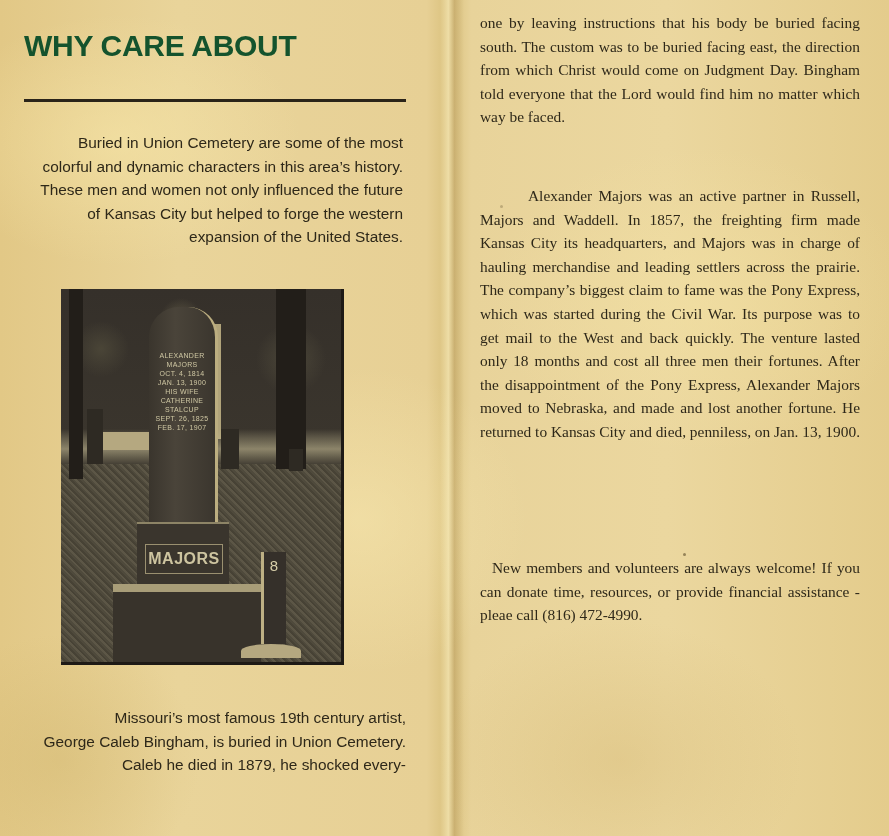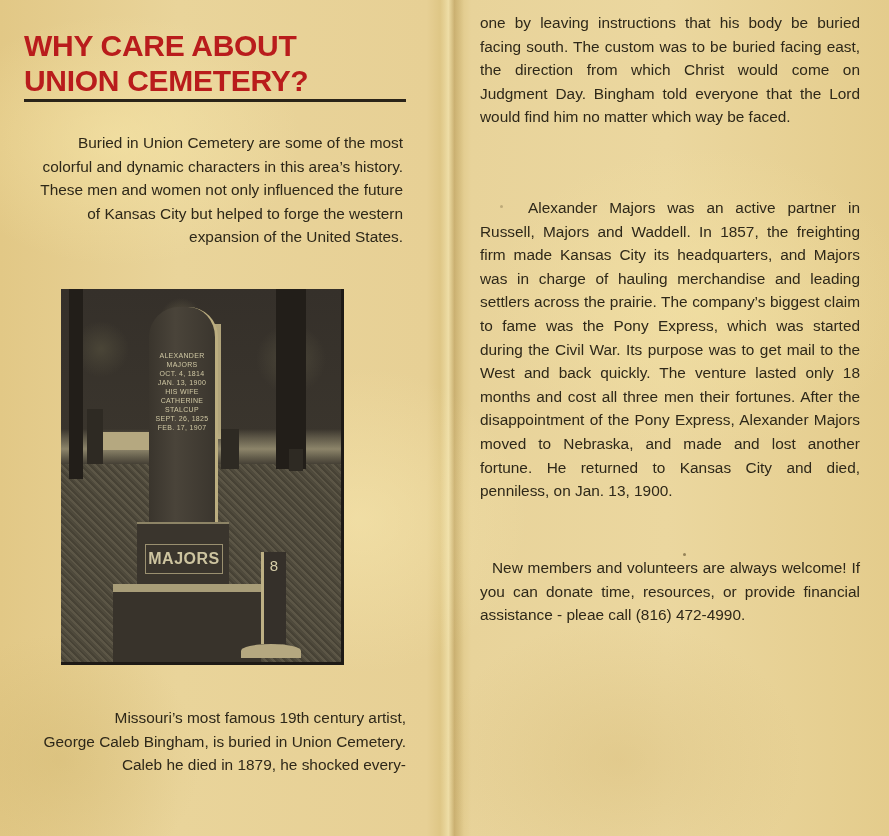--- a/index.html
+++ b/index.html
@@ -22,37 +22,37 @@
   .fold {
     position:absolute; left:440px; top:0; width:24px; height:836px;
     background:linear-gradient(90deg, rgba(255,245,200,0) 0%, rgba(255,245,200,0.55) 35%, rgba(170,140,80,0.35) 60%, rgba(255,245,200,0) 100%);
   }
   .left { position:absolute; left:24px; top:0; width:382px; }
   .right { position:absolute; left:480px; top:0; width:380px; }
 
   .title {
     position:absolute; left:0; top:28px; width:382px;
     font-family:"Liberation Sans", sans-serif; font-weight:bold;
-    font-size:30px; line-height:35px; color:#b91c1c; letter-spacing:-0.3px;
+    font-size:30px; line-height:35px; color:#14532d; letter-spacing:-0.3px;
     margin:0;
   }
   .title-rule {
     position:absolute; left:0; top:99px; width:382px; height:3px; background:#2a2419;
   }
   .body {
     font-size:15.4px; line-height:23.6px; color:#2e2819; margin:0;
     text-align:right;
   }
-  .justify { text-align:justify; text-align-last:left; }
+  .justify { text-align:justify; text-align-last:left;font-family:Liberation Serif, serif; }
   .indent { text-indent:48px; }
   .p-intro { position:absolute; left:1px; top:131px; width:378px; }
   .p-bingham { position:absolute; left:2px; top:706px; width:380px; }
 
   .p-cont { position:absolute; left:0; top:11px; width:380px; }
-  .p-majors { position:absolute; left:0; top:196px; width:380px; }
+  .p-majors { position:absolute; left:0; top:184px; width:380px; }
   .p-volunteer { position:absolute; left:0; top:556px; width:380px; text-indent:12px; }
 
   .photo {
     position:absolute; left:61px; top:289px; width:280px; height:373px;
     background:#000000; border-right:3px solid #1e1a16; border-bottom:3px solid #1e1a16;
     overflow:hidden;
   }
   .ph-trees {
     position:absolute; inset:0;
     background:
@@ -98,21 +98,20 @@
 
 <div class="paper"></div>
 <div class="fold"></div>
 
 <div class="fleck" style="left:683px;top:553px;"></div>
 <div class="fleck" style="left:500px;top:205px;opacity:.3"></div>
 
 <section class="left">
   <h1 class="title">
     <span>WHY CARE ABOUT</span><br>
-    <span>UNION CEMETERY?</span>
   </h1>
   <div class="title-rule"></div>
 
   <p class="body indent p-intro">Buried in Union Cemetery are some of the most colorful and dynamic characters in this area’s history. These men and women not only influenced the future of Kansas City but helped to forge the western expansion of the United States.</p>
 
   <p class="body indent p-bingham">Missouri’s most famous 19th century artist, George Caleb Bingham, is buried in Union Cemetery. Caleb he died in 1879, he shocked every-</p>
 </section>
 
 <figure class="photo" style="margin:0;">
   <div class="ph-trees"></div>

